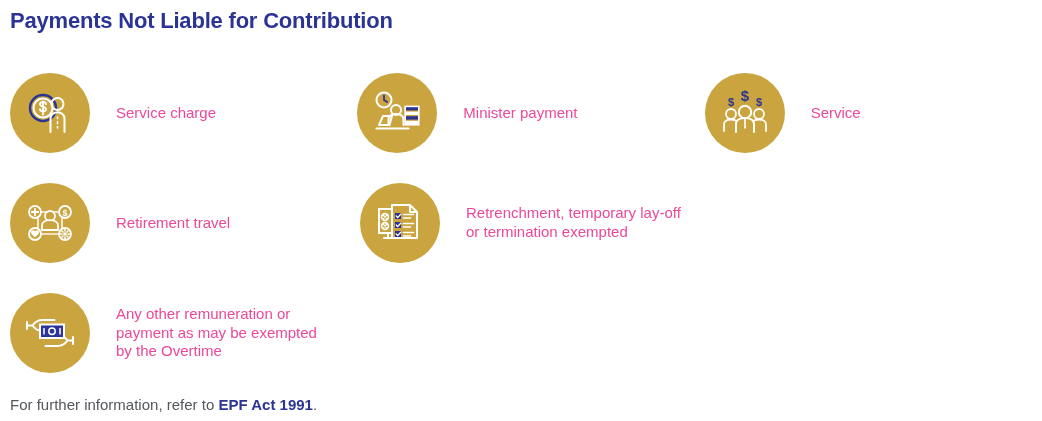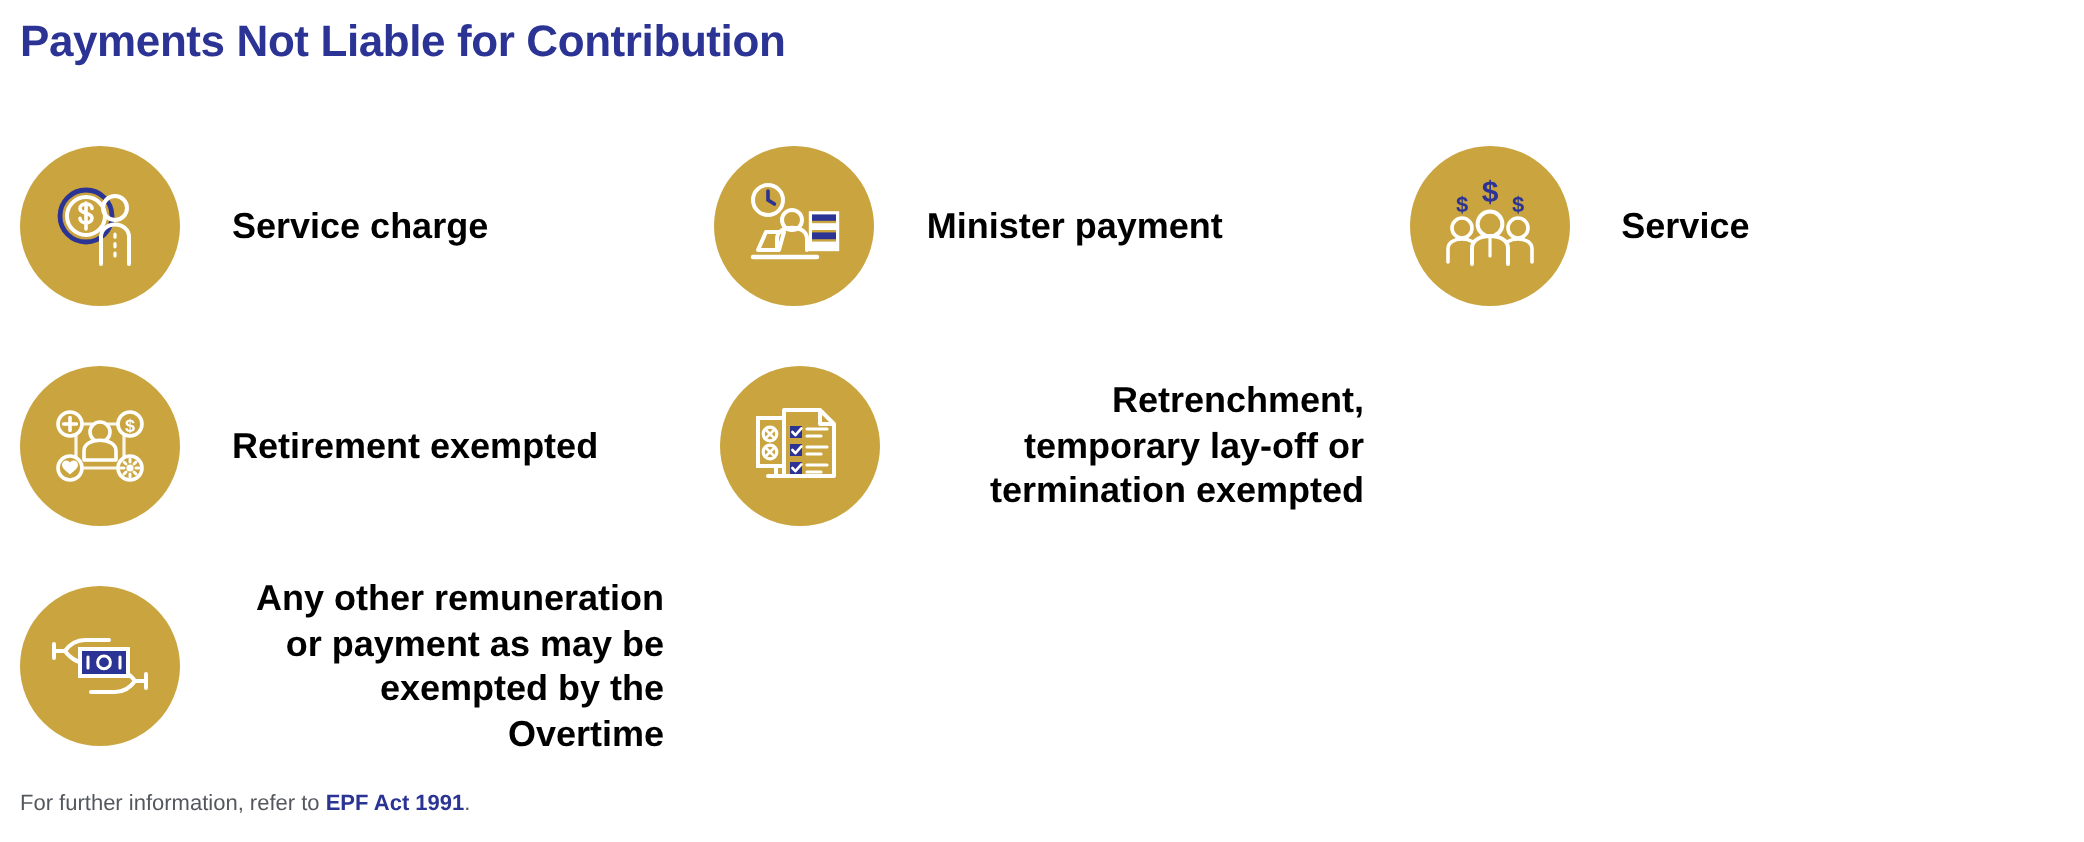--- a/index.html
+++ b/index.html
@@ -13,21 +13,20 @@
     font-family: "Liberation Sans", sans-serif;
     overflow: hidden;
     position: relative;
   }
   .page {
     position: relative;
     width: 1042px;
     height: 421px;
     box-sizing: border-box;
     padding: 0;
-    text-align: right;
   }
   .title {
     position: absolute;
     left: 10px;
     top: 8px;
     font-size: 22px;
     font-weight: bold;
     color: #2B3494;
     letter-spacing: -0.2px;
     white-space: nowrap;
@@ -65,31 +64,31 @@
     margin-right: 26px;
     display: flex;
     align-items: center;
     justify-content: center;
     position: relative;
   }
   .circle svg {
     display: block;
   }
   .label {
-    font-size: 18px;
-    font-weight: bold;
-    color: #000000;
+    font-size: 15px;
+    font-weight: normal;
+    color: #ec4899;
     line-height: 1.25;
     max-width: 216px;
   }
   .footer {
     position: absolute;
     left: 10px;
     top: 396px;
-    font-size: 11px;
+    font-size: 15px;
     color: #54575c;
     font-weight: normal;
   }
   .footer b {
     color: #2B3494;
     font-weight: bold;
   }
 </style>
 </head>
 <body>
@@ -167,21 +166,21 @@
             <path d="M11 11.8v6.4M7.8 15h6.4" stroke="#FFFFFF" stroke-width="1.8" stroke-linecap="round"></path>
             <circle cx="41" cy="15" r="6" stroke="#FFFFFF" stroke-width="1.8" fill="#C9A43F"></circle>
             <text x="41" y="19" font-family="Liberation Sans, sans-serif" font-size="9" font-weight="bold" fill="#FFFFFF" text-anchor="middle">$</text>
             <circle cx="11" cy="37" r="6" stroke="#FFFFFF" stroke-width="1.8" fill="#C9A43F"></circle>
             <path d="M11 40.2c-2.6-2-4-3.2-4-4.9 0-1.2 1-2.1 2.1-2.1.8 0 1.5.4 1.9 1 .4-.6 1.1-1 1.9-1 1.2 0 2.1.9 2.1 2.1 0 1.7-1.4 2.9-4 4.9z" fill="#FFFFFF"></path>
             <circle cx="41" cy="37" r="6" stroke="#FFFFFF" stroke-width="1.8" fill="#C9A43F"></circle>
             <circle cx="41" cy="37" r="1.8" fill="#FFFFFF"></circle>
             <path d="M41 32.6v1.4M41 40v1.4M36.6 37h1.4M44 37h1.4M38 34l1 1M43 39l1 1M44 34l-1 1M39 39l-1 1" stroke="#FFFFFF" stroke-width="1.5" stroke-linecap="round"></path>
           </svg>
         </div>
-        <div class="label">Retirement exempted</div>
+        <div class="label">Retirement travel</div>
       </div>
 
       <div class="cell">
         <div class="circle">
           <svg width="52" height="52" viewBox="0 0 52 52" fill="none">
             <rect x="5" y="12" width="27" height="24" stroke="#FFFFFF" stroke-width="2" fill="none"></rect>
             <path d="M14 36v4M23 36v4M10 41h17" stroke="#FFFFFF" stroke-width="2" stroke-linecap="round"></path>
             <circle cx="11" cy="20" r="3.4" stroke="#FFFFFF" stroke-width="1.6" fill="none"></circle>
             <path d="M9 18l4 4M13 18l-4 4" stroke="#FFFFFF" stroke-width="1.3" stroke-linecap="round"></path>
             <circle cx="11" cy="29" r="3.4" stroke="#FFFFFF" stroke-width="1.6" fill="none"></circle>

